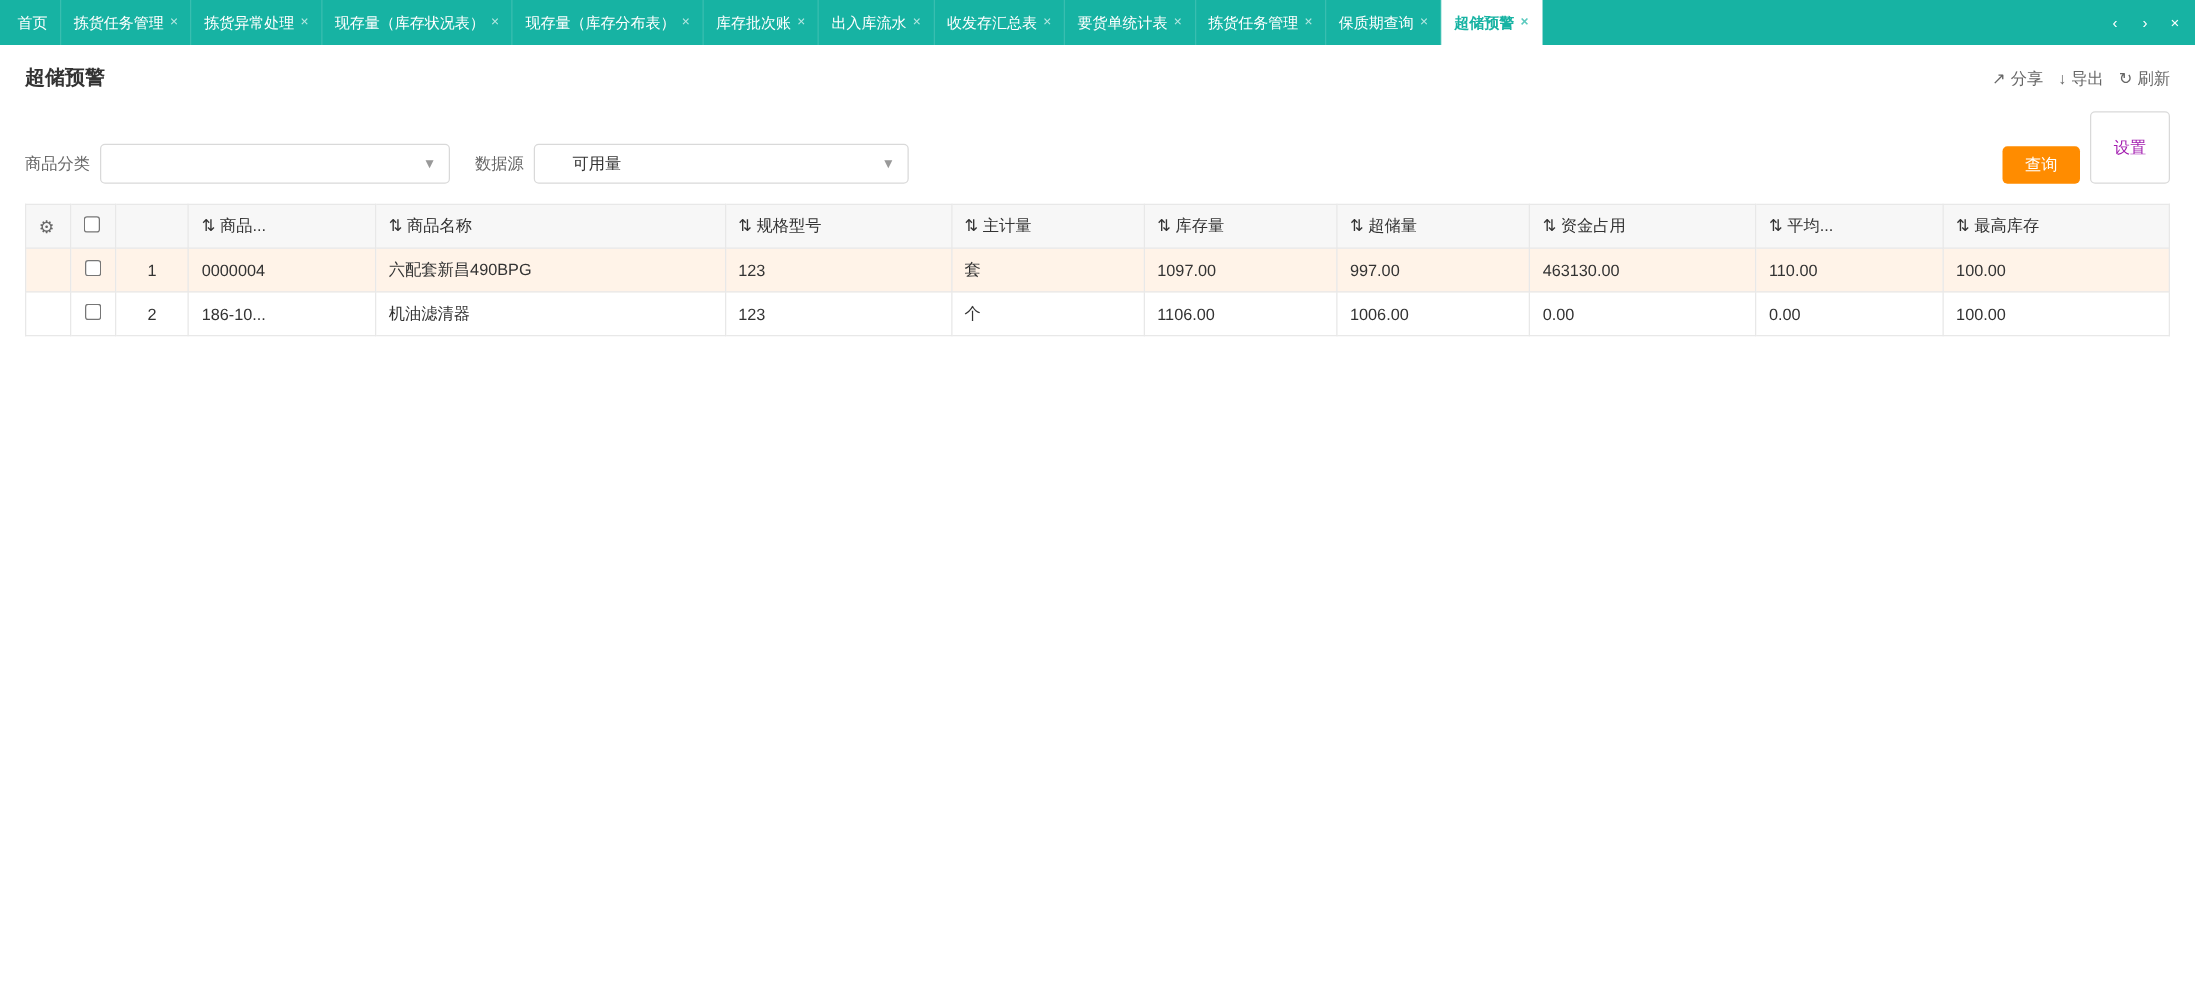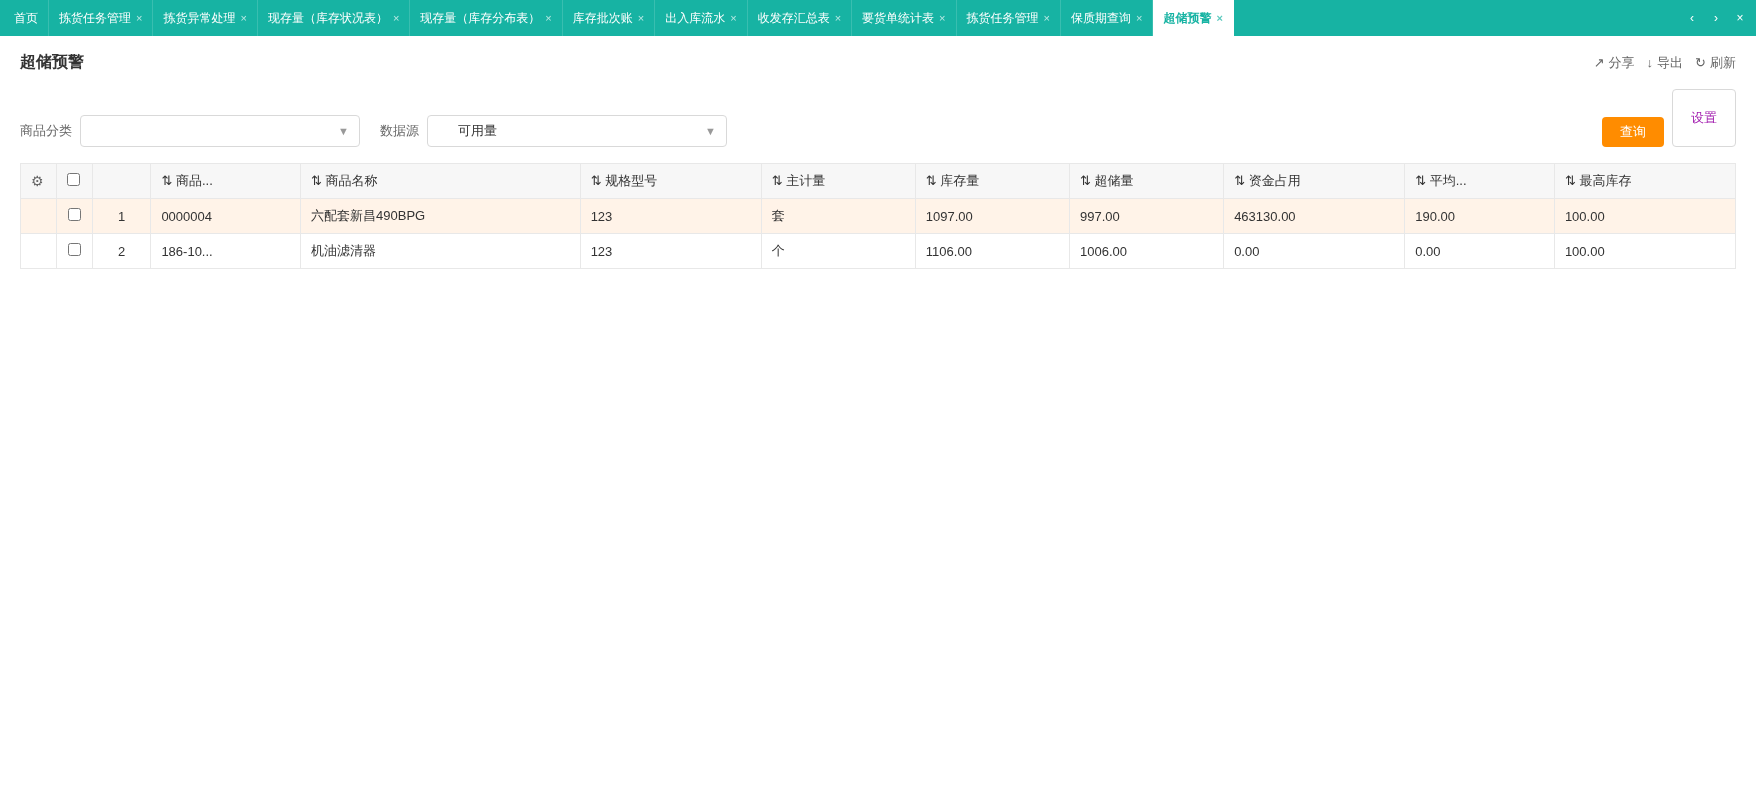--- a/index.html
+++ b/index.html
@@ -352,21 +352,21 @@
         <input type="checkbox" style="">
       </td>
       <td class="row-num">1</td>
       <td>0000004</td>
       <td>六配套新昌490BPG</td>
       <td>123</td>
       <td>套</td>
       <td>1097.00</td>
       <td>997.00</td>
       <td>463130.00</td>
-      <td>190.00</td>
+      <td>110.00</td>
       <td>100.00</td>
     </tr>
         <tr class="row-normal">
       <td class="checkbox-cell"></td>
       <td class="checkbox-cell">
         <input type="checkbox" style="">
       </td>
       <td class="row-num">2</td>
       <td>186-10...</td>
       <td>机油滤清器</td>

